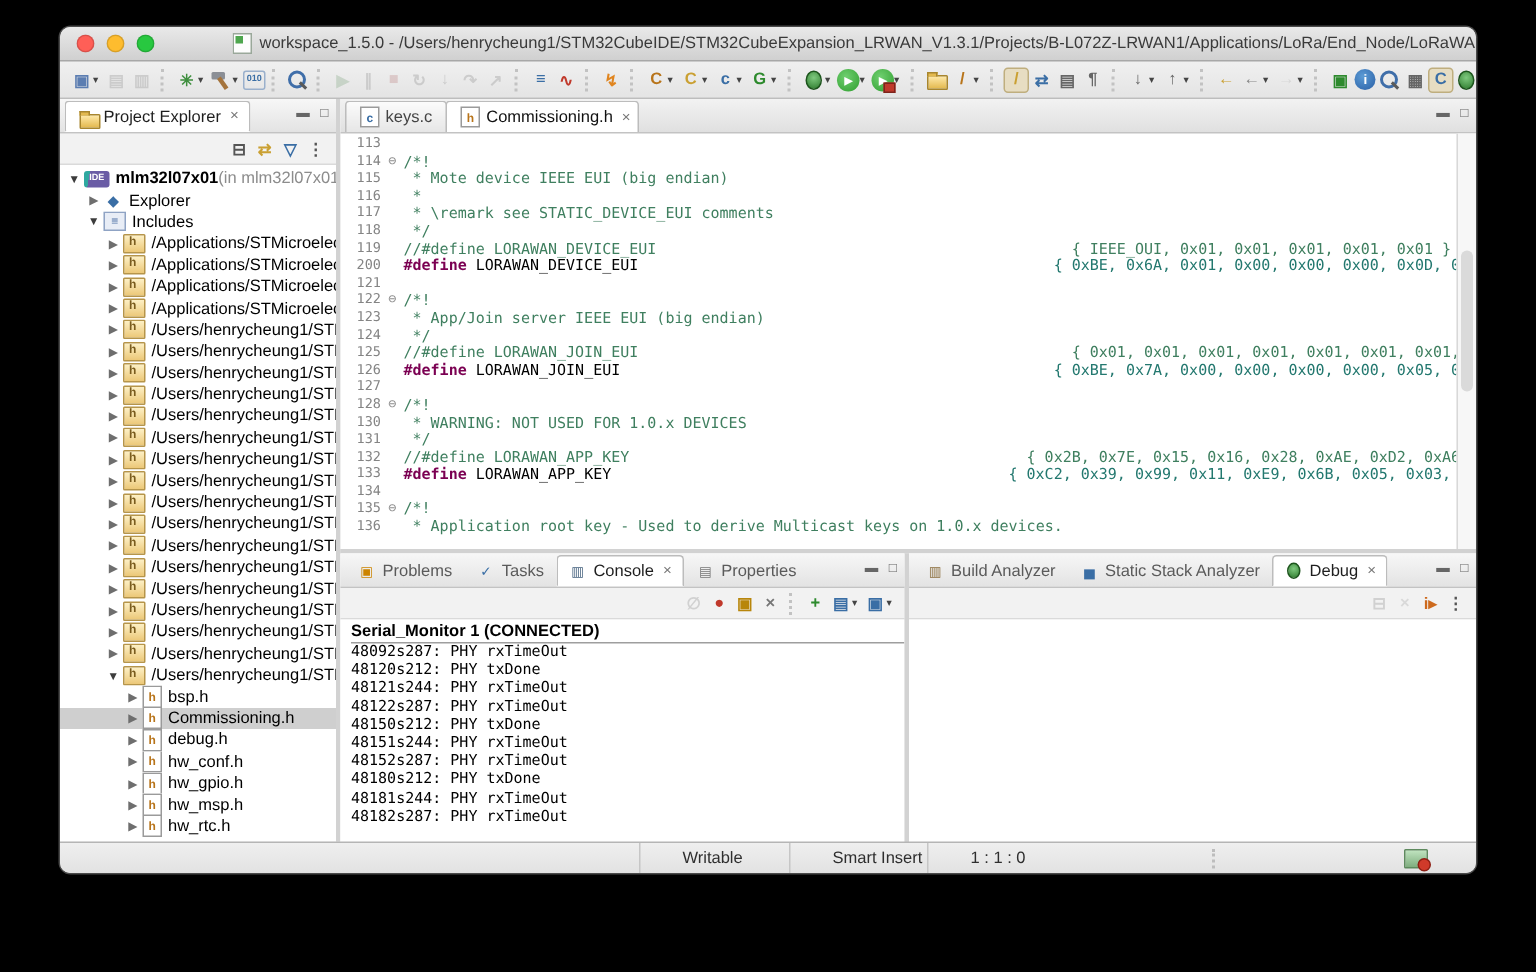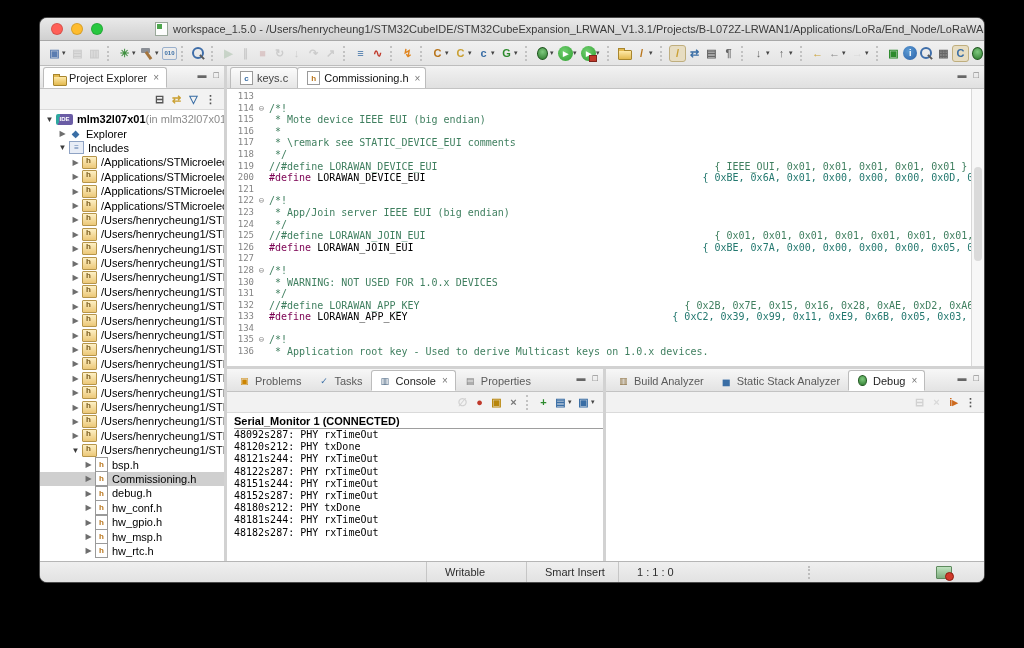--- a/index.html
+++ b/index.html
@@ -97,39 +97,39 @@
   .fi{width:11px;height:12px;background:#fff;border:1px solid #9a9a9a;font-size:8px;font-weight:bold;
       display:flex;align-items:center;justify-content:center;flex:none}
   .fi-c{color:#3a6ea5}.fi-h{color:#b8741a}
   .ebody{flex:1;display:flex;min-height:0}
   .codewrap{flex:1;overflow:hidden;padding-top:2px;position:relative}
   .cline{position:relative;height:11.6px;line-height:11.6px;font-family:"DejaVu Sans Mono",monospace;
          font-size:10px;white-space:pre;color:#000}
   .lnum{display:inline-block;width:27px;text-align:right;color:#848484;font-size:9px;vertical-align:top}
   .fold{display:inline-block;width:15px;text-align:center;color:#8d8d8d;font-size:9px;vertical-align:top}
   .sc{color:#3F7F5F}
-  .sd{color:#7B0052;font-weight:normal}
+  .sd{color:#7B0052;font-weight:bold}
   .sp{color:#000}
   .sv{color:#23786f}
   .rseg{position:absolute;top:0}
   .ruler{width:12px;flex:none;border-left:1px solid #d8d8d8;background:#f7f7f7;position:relative}
   .ruler .thumb{position:absolute;left:2px;top:28%;width:8px;height:34%;background:#dadada;border-radius:4px}
   
   .console{width:376px;flex:none}
   .console-body{flex:1;background:#fff;overflow:hidden;padding:1px 0 0 7px}
   .console-header{font-weight:bold;font-size:11px;color:#000;border-bottom:1px solid #9e9e9e;
                   padding:1px 0 1px 0;margin-right:0}
   .cnline{font-family:"DejaVu Sans Mono",monospace;font-size:10px;line-height:12.2px;color:#000;white-space:pre}
   .analyzer{flex:1}
   .analyzer-body{flex:1;background:#fff}
   
   .statusbar{height:20px;flex:none;background:linear-gradient(#efefef,#e2e2e2);border-top:1px solid #b5b5b5;
              display:flex;align-items:center;font-size:11px;color:#2e2e2e}
   .sb-spacer{width:386px;flex:none}
-  .sb-sec{height:100%;display:flex;align-items:center;padding-left:18px;border-left:1px solid #c6c6c6;box-sizing:border-box;flex:none}
+  .sb-sec{height:100%;display:flex;align-items:center;padding-left:28px;border-left:1px solid #c6c6c6;box-sizing:border-box;flex:none}
   .sb-grip{width:3px;height:13px;border-left:2px dotted #bdbdbd;margin-left:60px;flex:none}
   .sb-right{margin-left:auto;margin-right:32px;flex:none}
   .disabled{opacity:.45}
 </style>
 </head>
 <body>
 
 <div class="window">
 
   <div class="titlebar">
@@ -591,20 +591,21 @@
                 <span class="ti" style="color: rgb(58, 110, 165);">▣</span>
                 <span class="caret">▾</span>
               </span>
             </div>
           <div class="console-body" id="console-body">
             <div class="console-header">Serial_Monitor 1 (CONNECTED)</div>
               <div class="cnline">48092s287: PHY rxTimeOut</div>
               <div class="cnline">48120s212: PHY txDone</div>
               <div class="cnline">48121s244: PHY rxTimeOut</div>
               <div class="cnline">48122s287: PHY rxTimeOut</div>
+              <div class="cnline">48150s212: PHY txDone</div>
               <div class="cnline">48151s244: PHY rxTimeOut</div>
               <div class="cnline">48152s287: PHY rxTimeOut</div>
               <div class="cnline">48180s212: PHY txDone</div>
               <div class="cnline">48181s244: PHY rxTimeOut</div>
               <div class="cnline">48182s287: PHY rxTimeOut</div>
             </div>
         </div>
 
         <div class="sash-v"></div>
 

